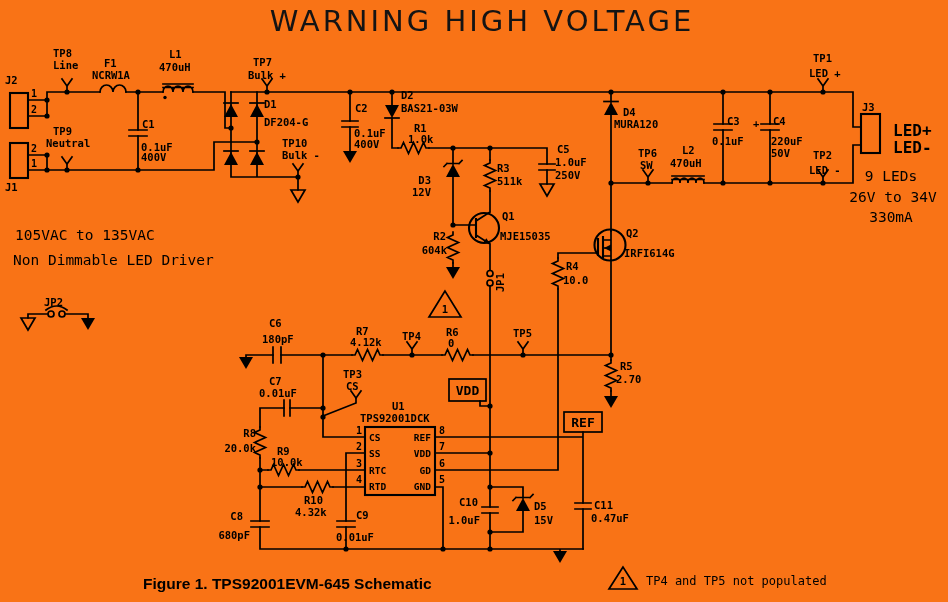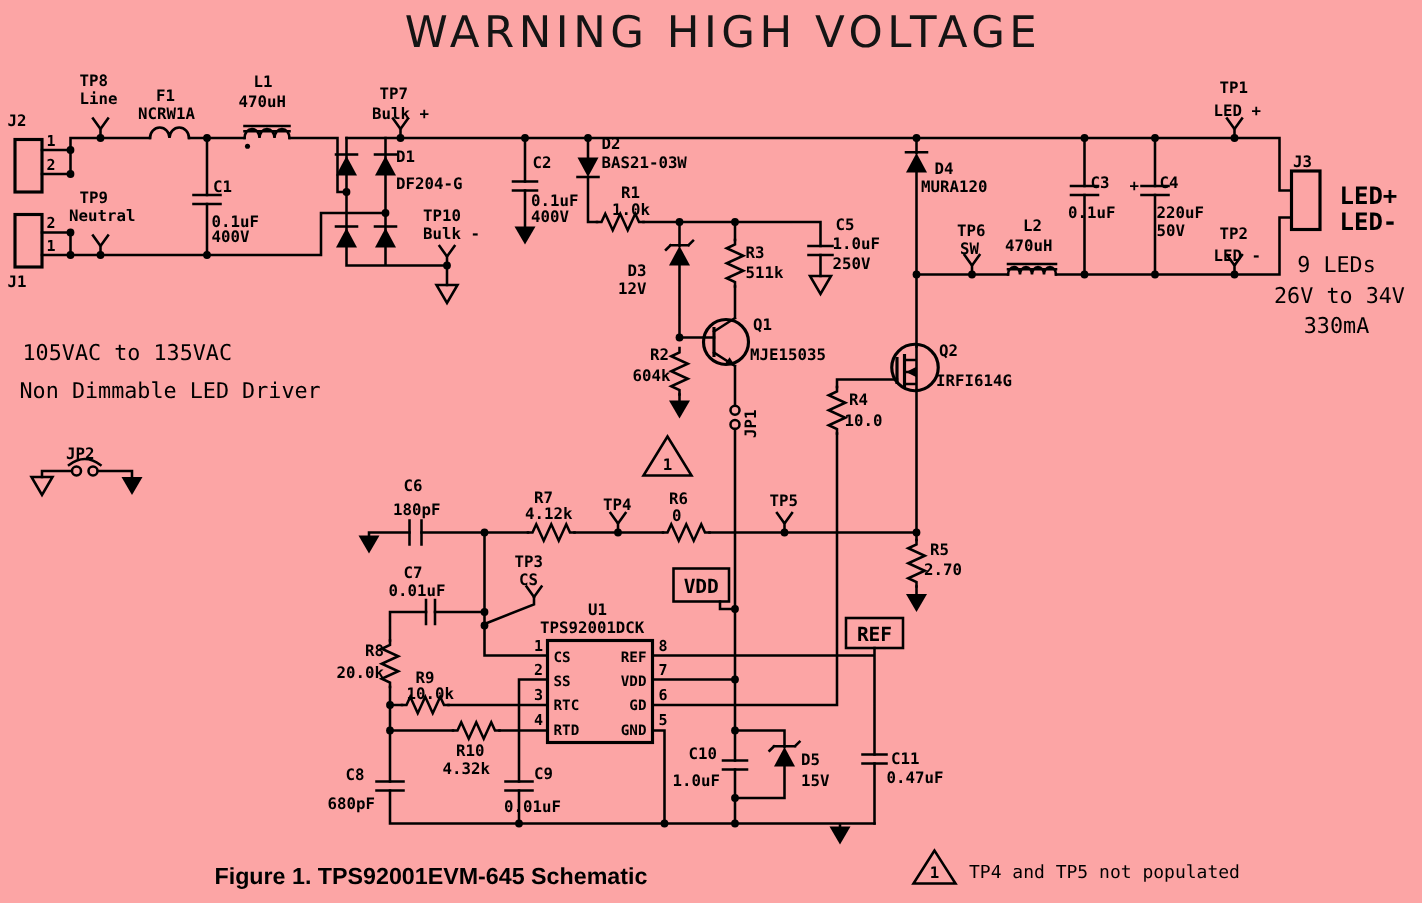--- a/index.html
+++ b/index.html
@@ -1,16 +1,16 @@
 <!DOCTYPE html>
 <html><head>
 <meta charset="utf-8">
 <style>
   html,body{margin:0;padding:0;background:#fff;}
-  .stage{width:948px;height:602px;background:#fca5a5;position:relative;overflow:hidden;}
+  .stage{width:948px;height:602px;background:#f97316;position:relative;overflow:hidden;}
   svg text{font-family:'DejaVu Sans Mono',monospace;font-weight:bold;fill:#000;}
   .ttl{font-family:'DejaVu Sans',sans-serif;font-weight:normal;font-size:29px;letter-spacing:3px;fill:#141414;}
   .cap{font-family:'Liberation Sans',sans-serif;font-weight:bold;font-size:15.5px;}
   .lbl{font-size:10.5px;}
   .pin{font-size:10px;}
   .pname{font-size:9.5px;}
   .big{font-size:14.5px;font-weight:normal;}
   .huge{font-size:16px;}
   .box13{font-size:13px;}
   .note{font-size:12px;font-weight:normal;}

